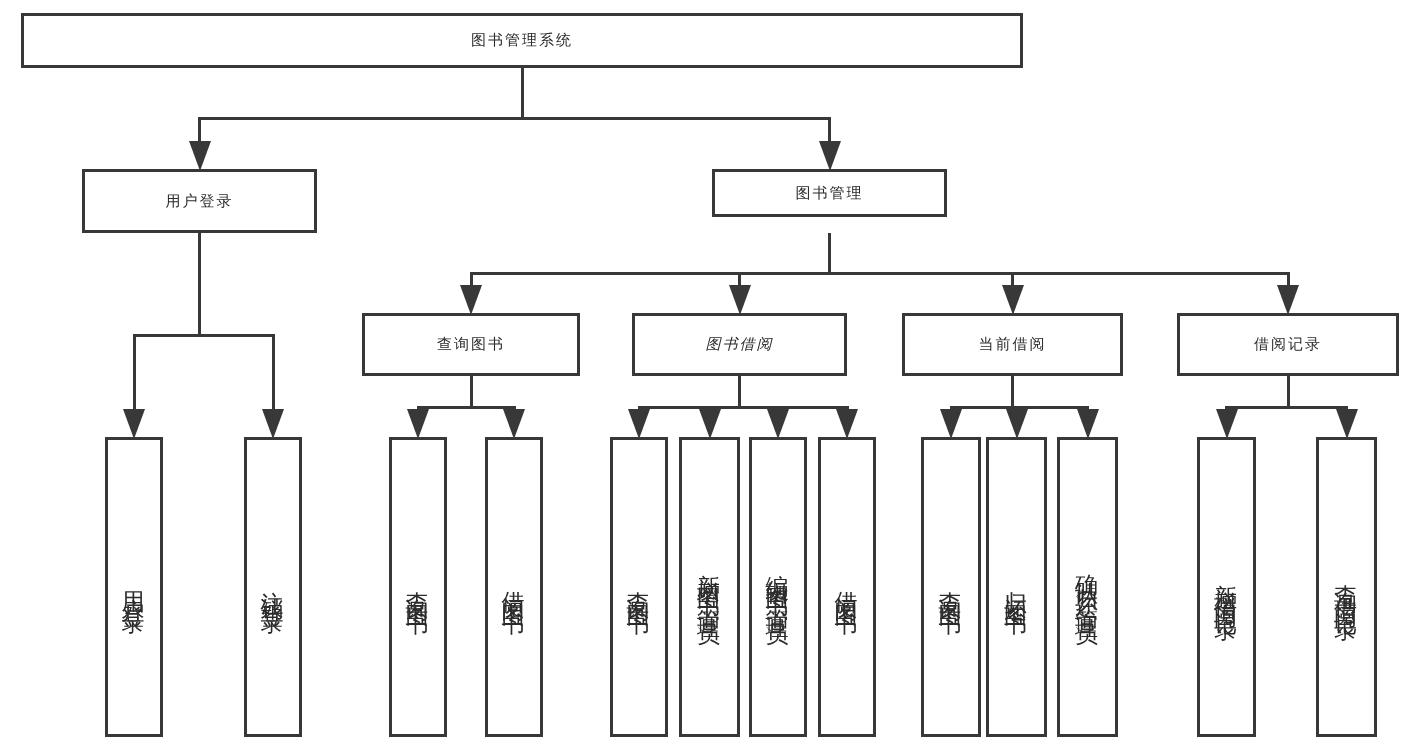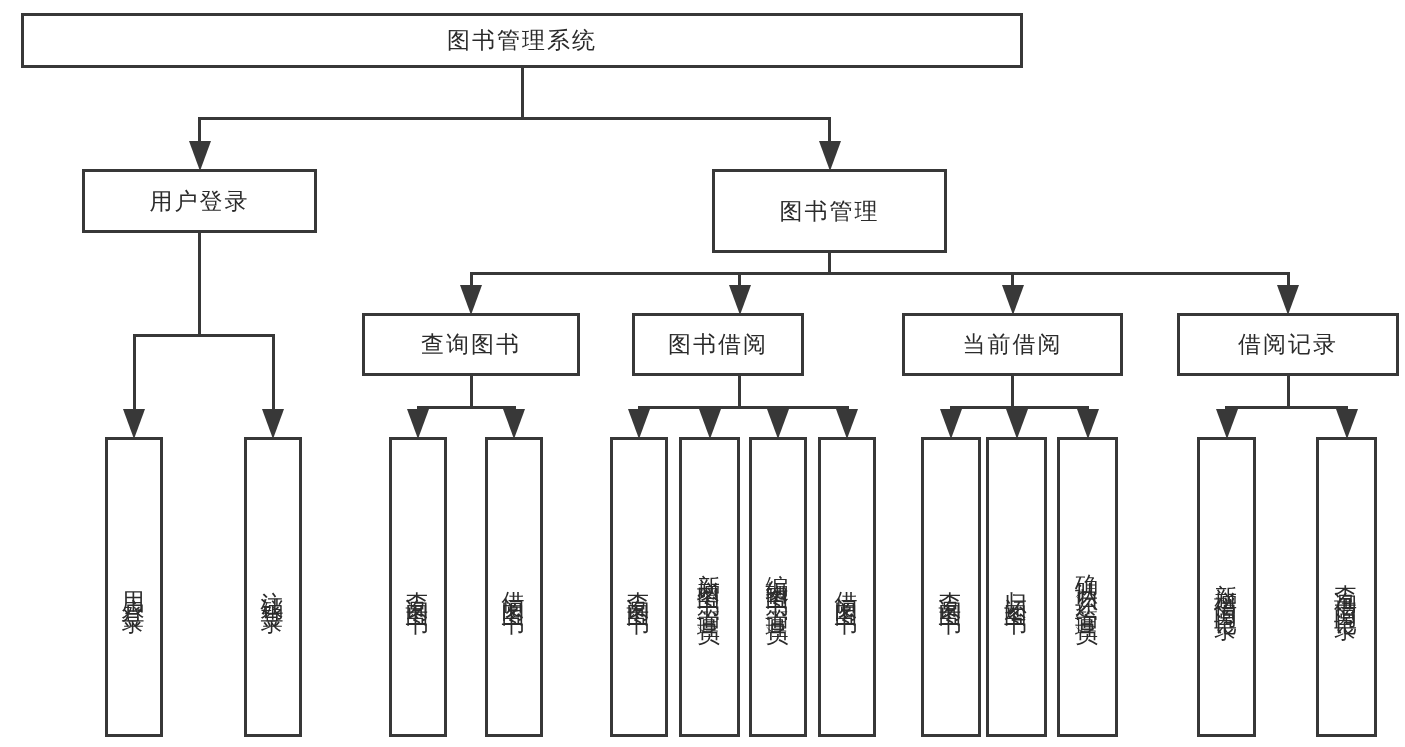--- a/index.html
+++ b/index.html
@@ -24,21 +24,21 @@
     display:flex;
     align-items:center;
     justify-content:center;
     color:var(--text);
   }
   .node .label{
     white-space:nowrap;
     color:var(--text);
   }
   .node.h .label{
-    font-size:23px;
+    font-size:15px;
     letter-spacing:2px;
   }
   .node.v{
     
   }
   .node.v .label{
     writing-mode:vertical-rl;
     text-orientation:mixed;
     font-size:23px;
     letter-spacing:7px;
@@ -122,27 +122,27 @@
     <div class="cline" style="left: 1225px; top: 407px; width: 3px; height: 6px;"></div>
     <div class="arrowhead" style="left: 1215.5px; top: 409px;"></div>
     <div class="cline" style="left: 1345px; top: 407px; width: 3px; height: 6px;"></div>
     <div class="arrowhead" style="left: 1335.5px; top: 409px;"></div>
     <div class="node h" style="left: 21px; top: 13px; width: 1002px; height: 55px;">
       <span class="label">图书管理系统</span>
     </div>
     <div class="node h" style="left: 82px; top: 169px; width: 235px; height: 64px;">
       <span class="label">用户登录</span>
     </div>
-    <div class="node h" style="left: 712px; top: 169px; width: 235px; height: 84px;">
+    <div class="node h" style="left: 712px; top: 169px; width: 235px; height: 48px;">
       <span class="label">图书管理</span>
     </div>
     <div class="node h" style="left: 362px; top: 313px; width: 218px; height: 63px;">
       <span class="label">查询图书</span>
     </div>
-    <div class="node h" style="left: 632px; top: 313px; width: 172px; height: 63px;">
+    <div class="node h" style="left: 632px; top: 313px; width: 215px; height: 63px; font-style: italic;">
       <span class="label">图书借阅</span>
     </div>
     <div class="node h" style="left: 1177px; top: 313px; width: 222px; height: 63px;">
       <span class="label">借阅记录</span>
     </div>
     <div class="node h" style="left: 902px; top: 313px; width: 221px; height: 63px;">
       <span class="label">当前借阅</span>
     </div>
     <div class="node v" style="left: 105px; top: 437px; width: 58px; height: 300px;">
       <span class="label">用户登录</span>

